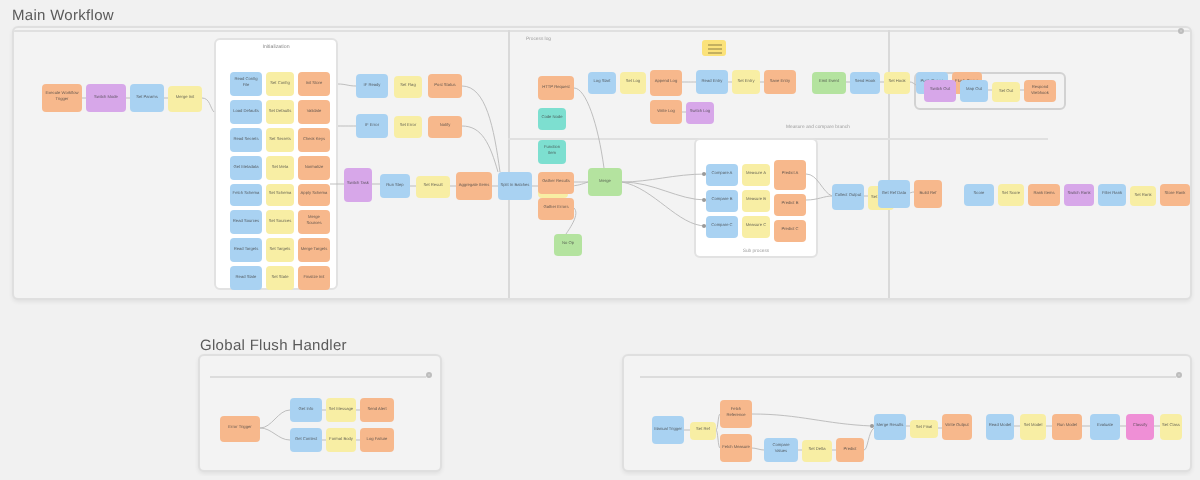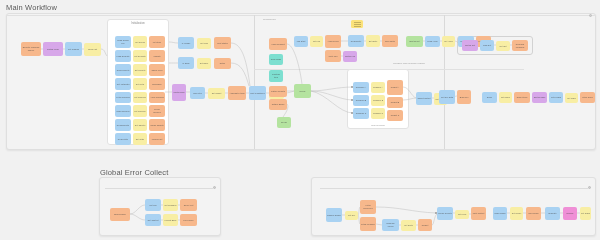--- a/index.html
+++ b/index.html
@@ -437,21 +437,21 @@
           <div class="node" style="left: 558px; top: 79px; width: 13px; height: 10px; background: rgb(248, 238, 164);">
             <span class="lbl">Set Rank</span>
           </div>
           <div class="node" style="left: 573px; top: 78px; width: 15px; height: 11px; background: rgb(247, 184, 140);">
             <span class="lbl">Store Rank</span>
           </div>
         </div>
     </div>
   </div>
 
-  <div class="panel-title" style="left:100px;top:168px;">Global Error Collect</div>
+  <div class="panel-title" style="left:100px;top:168px;">Global Flush Handler</div>
 
   <div class="panel" id="panel-error" style="left:99px;top:177px;width:120px;height:57px;">
     <div class="canvas" id="canvas-error">
       <div class="mini-bar" style="left:5px;top:10px;width:108px;"></div>
       <div class="scroll-dot" style="right:4px;top:8px;"></div>
       <svg class="links" viewBox="0 0 120 57" preserveAspectRatio="none">
         <path d="M30,36 C36,36 39,27 45,27"></path>
         <path d="M30,36 C36,36 39,42 45,42"></path>
         <path d="M61,27 H63"></path>
         <path d="M78,27 H80"></path>

